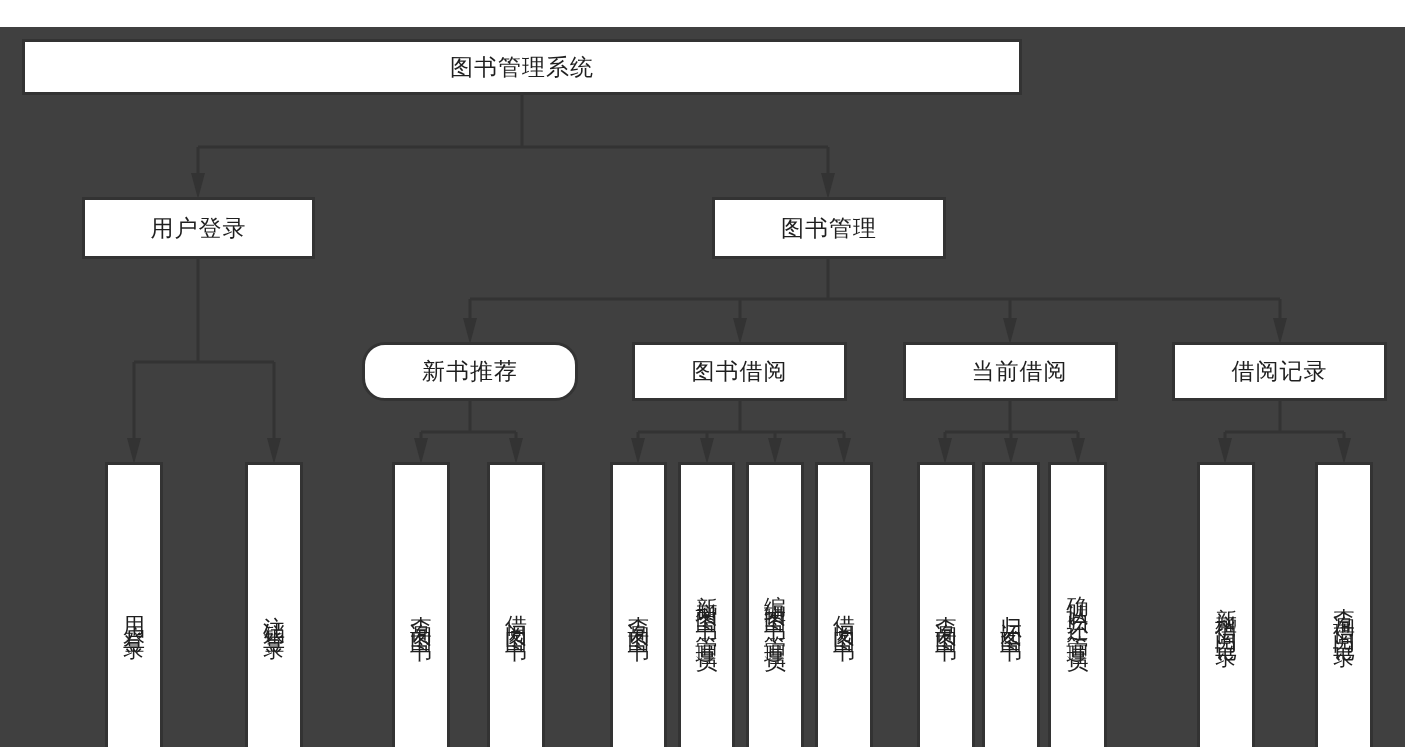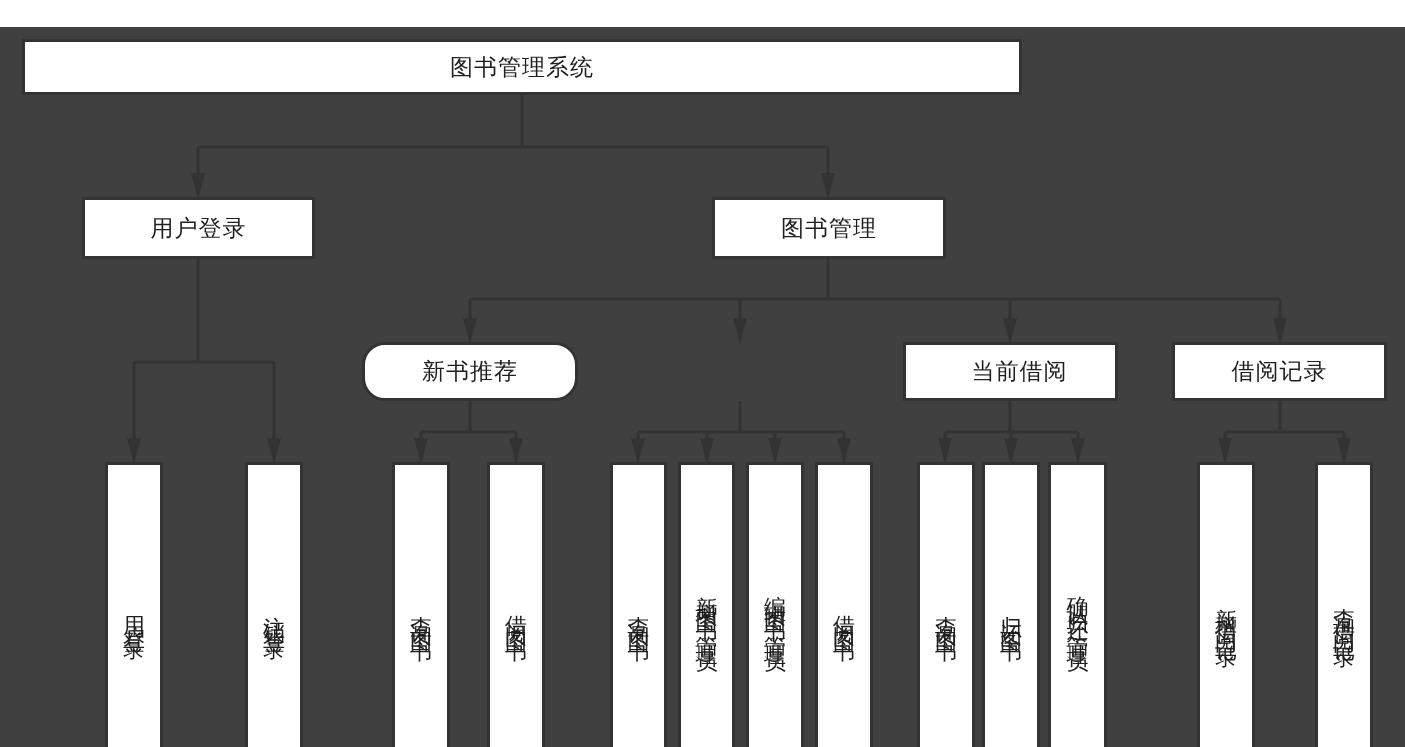--- a/index.html
+++ b/index.html
@@ -110,20 +110,23 @@
   <div class="box hbox" style="left:82px; top:170px; width:233px; height:62px;">
     <span class="lbl">用户登录</span>
   </div>
   <div class="box hbox" style="left:712px; top:170px; width:234px; height:62px;font-family:Liberation Serif, serif;">
     <span class="lbl">图书管理</span>
   </div>
 
   <div class="box hbox" style="left:362px; top:315px; width:216px; height:59px;border-radius:23px;">
     <span class="lbl">新书推荐</span>
   </div>
+  <div class="box hbox" style="left:632px; top:315px; width:215px; height:59px;">
+    <span class="lbl">图书借阅</span>
+  </div>
   <div class="box hbox" style="left:903px; top:315px; width:215px; height:59px;padding-left:18px;">
     <span class="lbl">当前借阅</span>
   </div>
   <div class="box hbox" style="left:1172px; top:315px; width:215px; height:59px;">
     <span class="lbl">借阅记录</span>
   </div>
 
   <div class="box vbox" style="left:105px; top:435px; width:58px; height:303px;">
     <span class="lbl">用户登录</span>
   </div>

